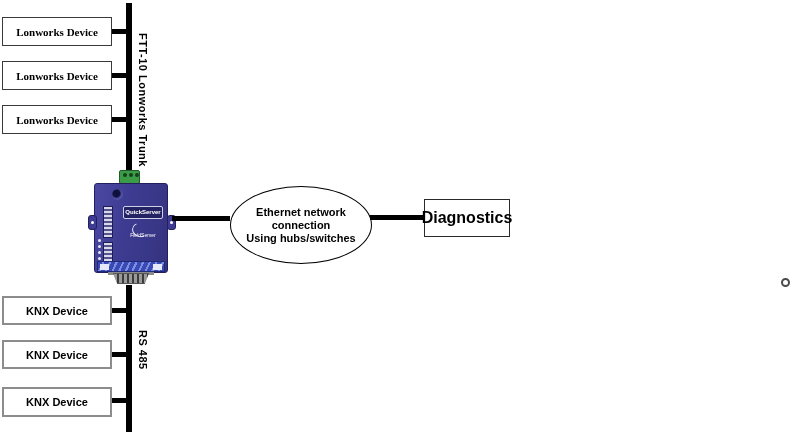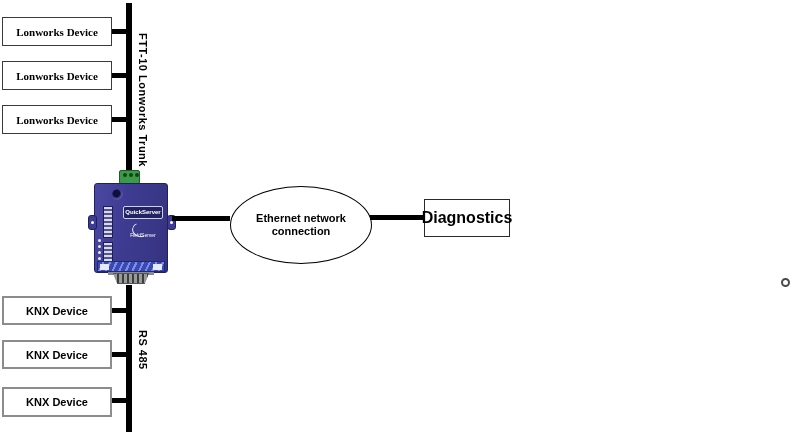--- a/index.html
+++ b/index.html
@@ -165,20 +165,21 @@
         <i></i>
       </div>
     <div class="gw-flange"></div>
     <div class="gw-db9"></div>
   </div>
 
   <div class="stub" style="left:172px;top:216px;width:58px;"></div>
   <div class="cloud">
     <span>Ethernet network</span>
     <span>connection</span>
+    <span>Using hubs/switches</span>
   </div>
   <div class="stub" style="left:370px;top:215px;width:54px;"></div>
 
   <div class="diag-box">
     <span>Diagnostics</span>
   </div>
 
   <div class="bus" style="left:126px;top:285px;width:6px;height:147px;"></div>
   <div class="v-label" style="left:137px;top:330px;">RS 485</div>
 

